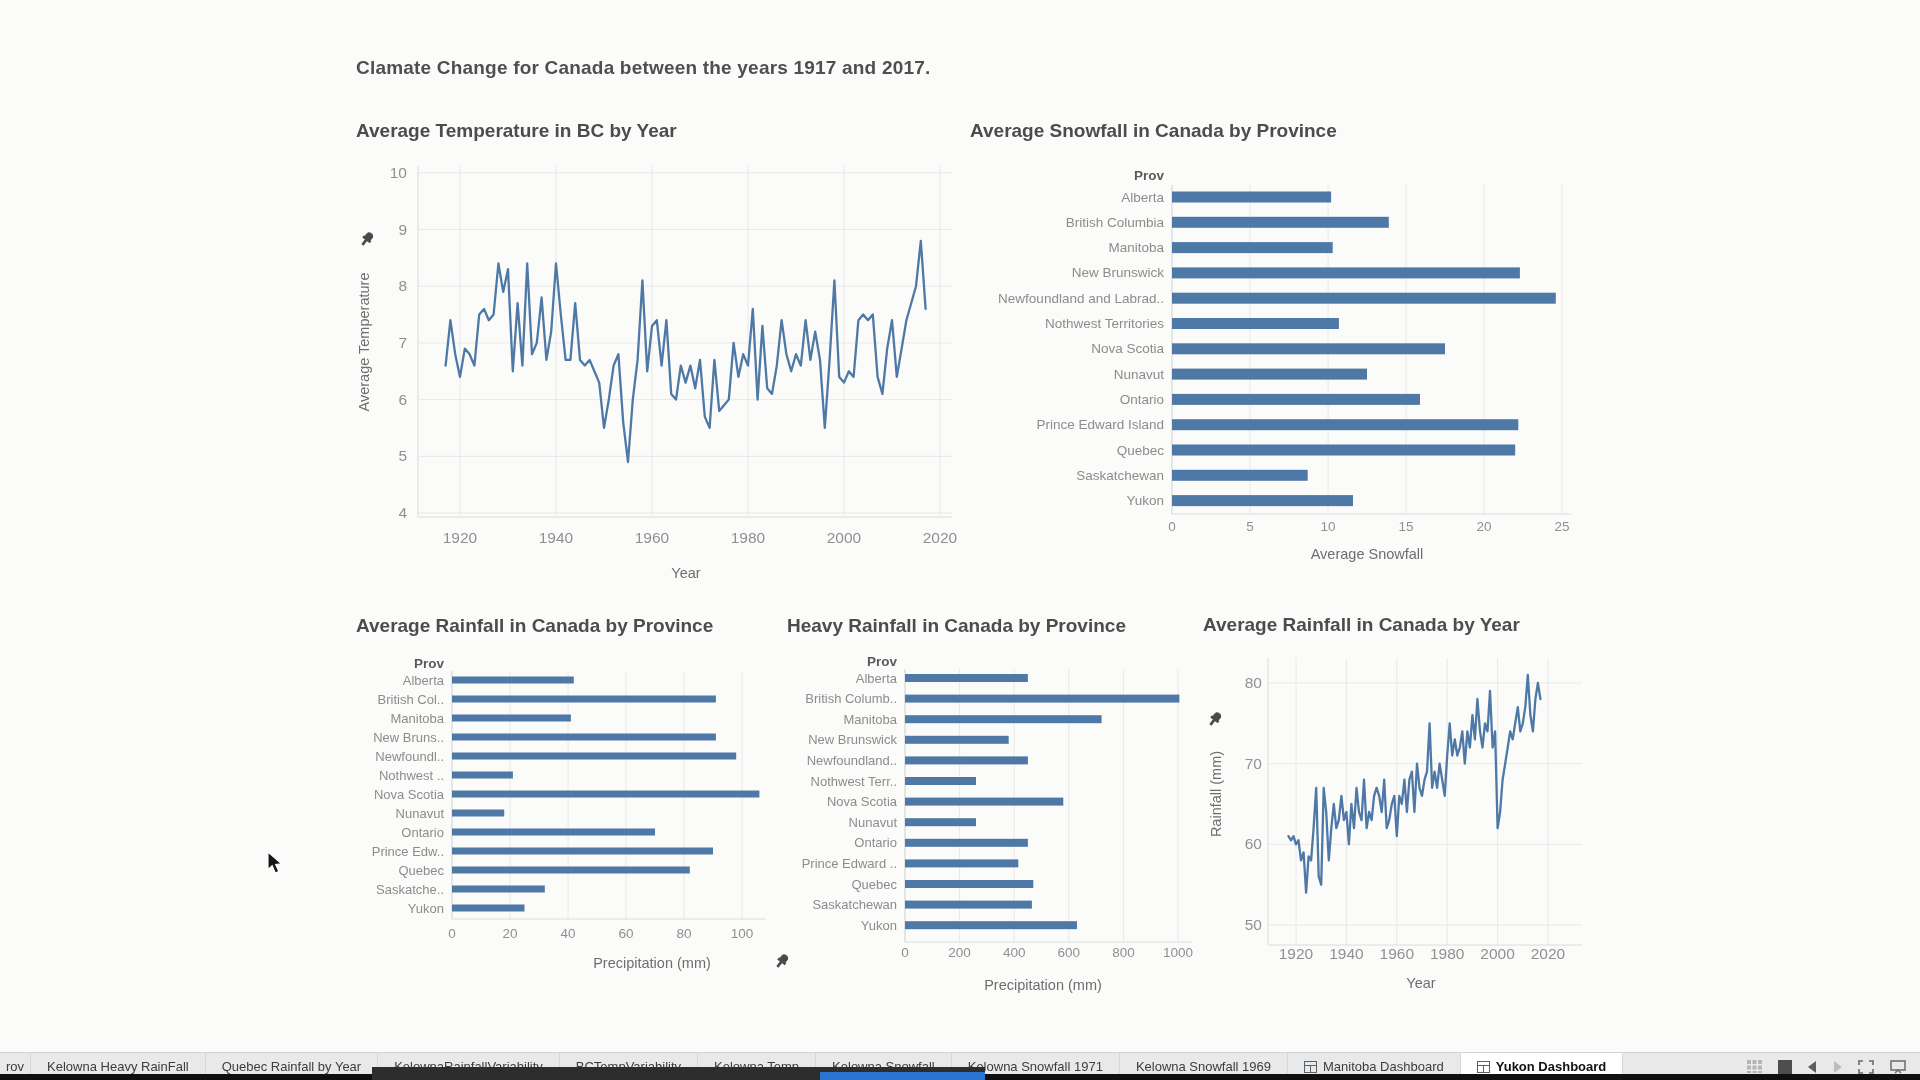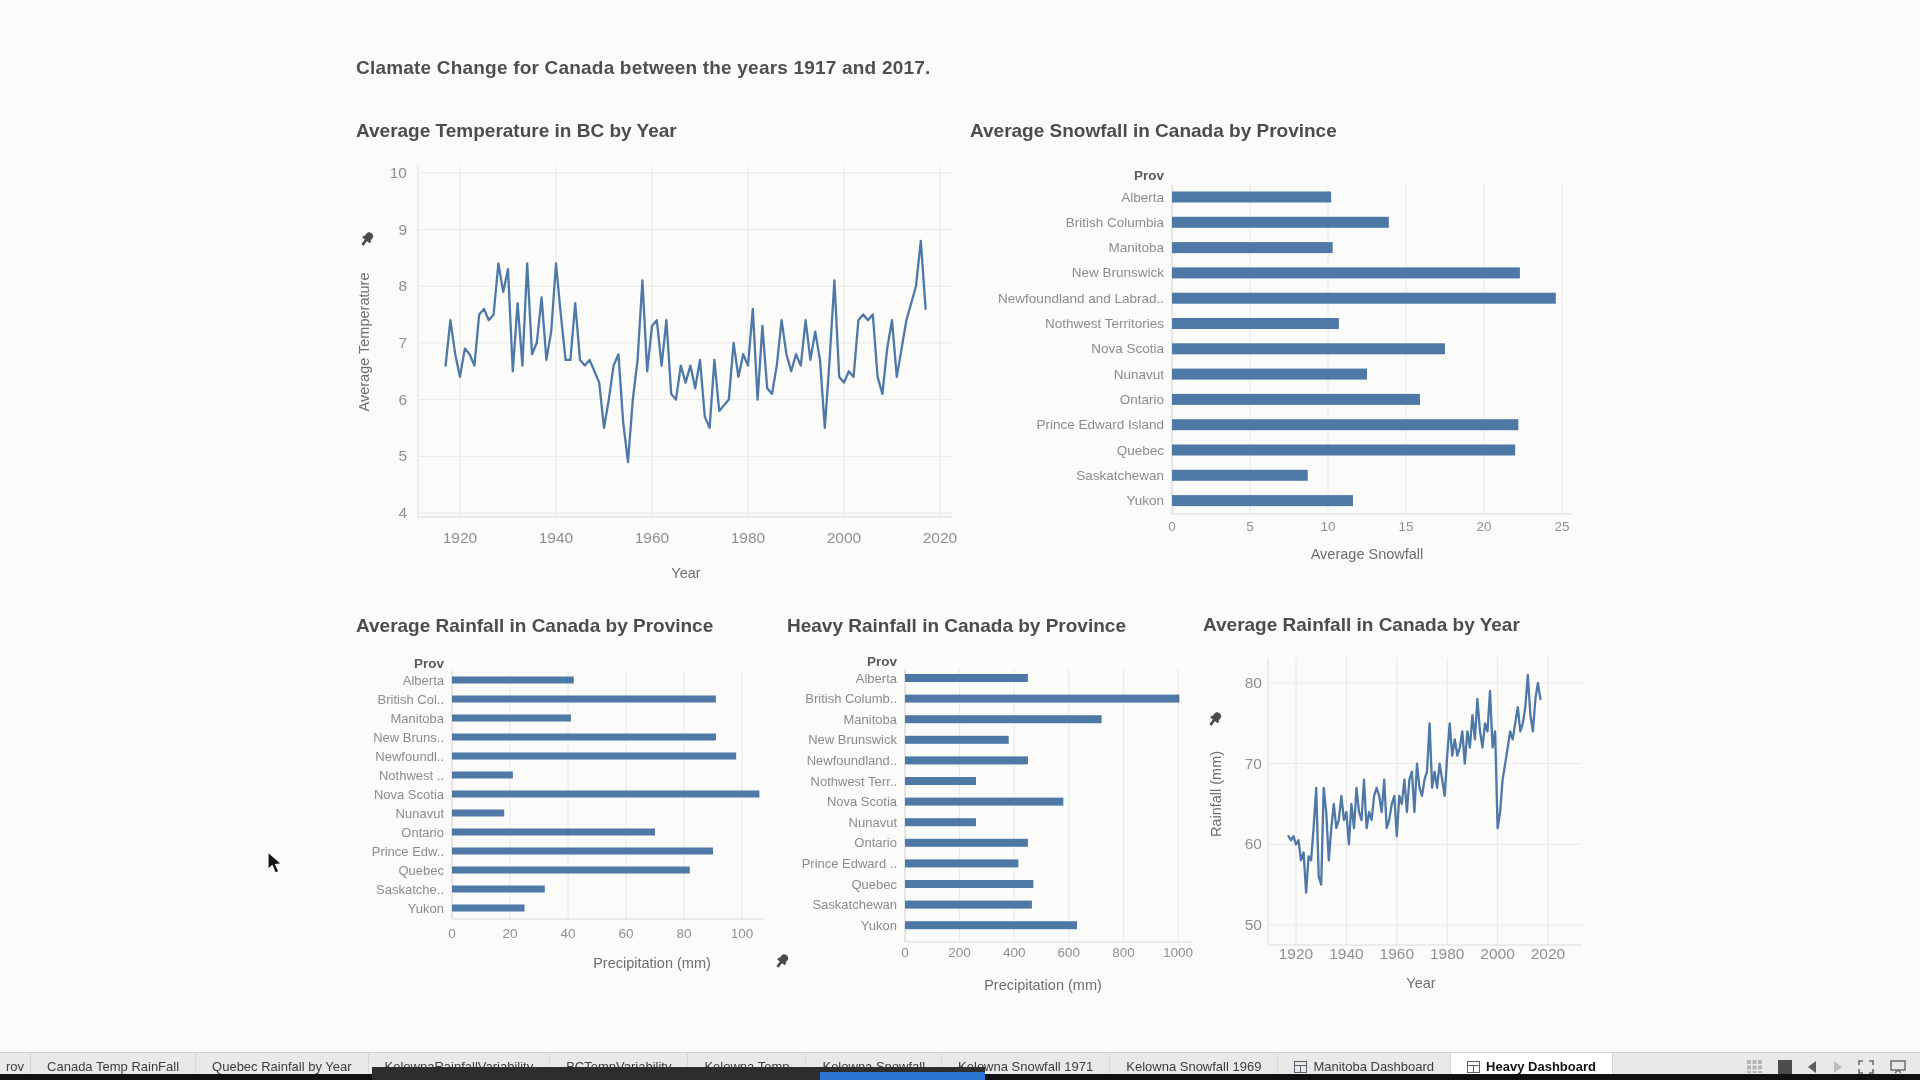--- a/index.html
+++ b/index.html
@@ -272,21 +272,21 @@
         <line x1="1268" y1="945" x2="1582" y2="945" class="axis-line"></line>
         <polyline points="1288.4,836.2 1291.0,840.3 1293.5,836.2 1296.0,844.3 1298.5,840.3 1301.0,860.4 1303.6,852.4 1306.1,892.7 1308.6,856.4 1311.1,860.4 1313.6,828.2 1316.2,787.8 1318.7,876.6 1321.2,884.6 1323.7,787.8 1326.2,812.0 1328.8,860.4 1331.3,828.2 1333.8,804.0 1336.3,828.2 1338.8,820.1 1341.4,795.9 1343.9,820.1 1346.4,812.0 1348.9,844.3 1351.4,804.0 1354.0,828.2 1356.5,787.8 1359.0,812.0 1361.5,820.1 1364.0,779.7 1366.6,828.2 1369.1,812.0 1371.6,820.1 1374.1,795.9 1376.6,787.8 1379.2,795.9 1381.7,812.0 1384.2,779.7 1386.7,828.2 1389.2,820.1 1391.8,804.0 1394.3,795.9 1396.8,836.2 1399.3,795.9 1401.8,804.0 1404.4,779.7 1406.9,812.0 1409.4,779.7 1411.9,771.7 1414.4,812.0 1417.0,763.6 1419.5,787.8 1422.0,795.9 1424.5,779.7 1427.0,771.7 1429.6,723.3 1432.1,787.8 1434.6,771.7 1437.1,787.8 1439.6,763.6 1442.2,779.7 1444.7,795.9 1447.2,755.5 1449.7,723.3 1452.2,755.5 1454.8,739.4 1457.3,755.5 1459.8,747.5 1462.3,731.3 1464.8,763.6 1467.4,731.3 1469.9,747.5 1472.4,715.2 1474.9,739.4 1477.4,699.0 1480.0,731.3 1482.5,747.5 1485.0,723.3 1487.5,731.3 1490.0,691.0 1492.6,747.5 1495.1,731.3 1497.6,828.2 1500.1,812.0 1502.6,779.7 1505.2,763.6 1507.7,747.5 1510.2,731.3 1512.7,739.4 1515.2,723.3 1517.8,707.1 1520.3,731.3 1522.8,723.3 1525.3,707.1 1527.8,674.8 1530.4,715.2 1532.9,731.3 1535.4,699.0 1537.9,682.9 1540.4,699.0" class="series-line"></polyline>
       </g>
 
   <path d="M268,852 l0,17.5 l4.2,-3.8 l3.1,7.2 l3.4,-1.5 l-3.1,-7 l5.9,-0.6 z" fill="#161616" stroke="#ffffff" stroke-width="1.1"></path>
 </svg>
 
 <div class="tabbar">
   <div class="tab partial">rov</div>
   <div class="tab">
-        <span>Canada Temp RainFall</span>
+        <span>Kelowna Heavy RainFall</span>
       </div>
   <div class="tab">
         <span>Quebec Rainfall by Year</span>
       </div>
   <div class="tab">
         <span>KelownaRainfallVariability</span>
       </div>
   <div class="tab">
         <span>BCTempVariability</span>
       </div>
@@ -313,21 +313,21 @@
     <span>Manitoba Dashboard</span>
   </div>
   <div class="tab active">
     <span class="dash-ico">
       <svg width="13" height="12" viewBox="0 0 13 12">
             <rect x="0.5" y="0.5" width="12" height="11" fill="none" stroke="currentColor"></rect>
             <line x1="0.5" y1="4.5" x2="12.5" y2="4.5" stroke="currentColor"></line>
             <line x1="6.5" y1="4.5" x2="6.5" y2="11.5" stroke="currentColor"></line>
           </svg>
     </span>
-    <span>Heavy Dashboard</span>
+    <span>Yukon Dashboard</span>
   </div>
 
   <div class="win-icons">
     <span>
       <svg width="15" height="13" viewBox="0 0 15 13" fill="#b5b5b5">
             <rect x="0" y="0" width="4" height="4"></rect>
             <rect x="5.5" y="0" width="4" height="4"></rect>
             <rect x="11" y="0" width="4" height="4"></rect>
             <rect x="0" y="5.5" width="4" height="4"></rect>
             <rect x="5.5" y="5.5" width="4" height="4"></rect>

